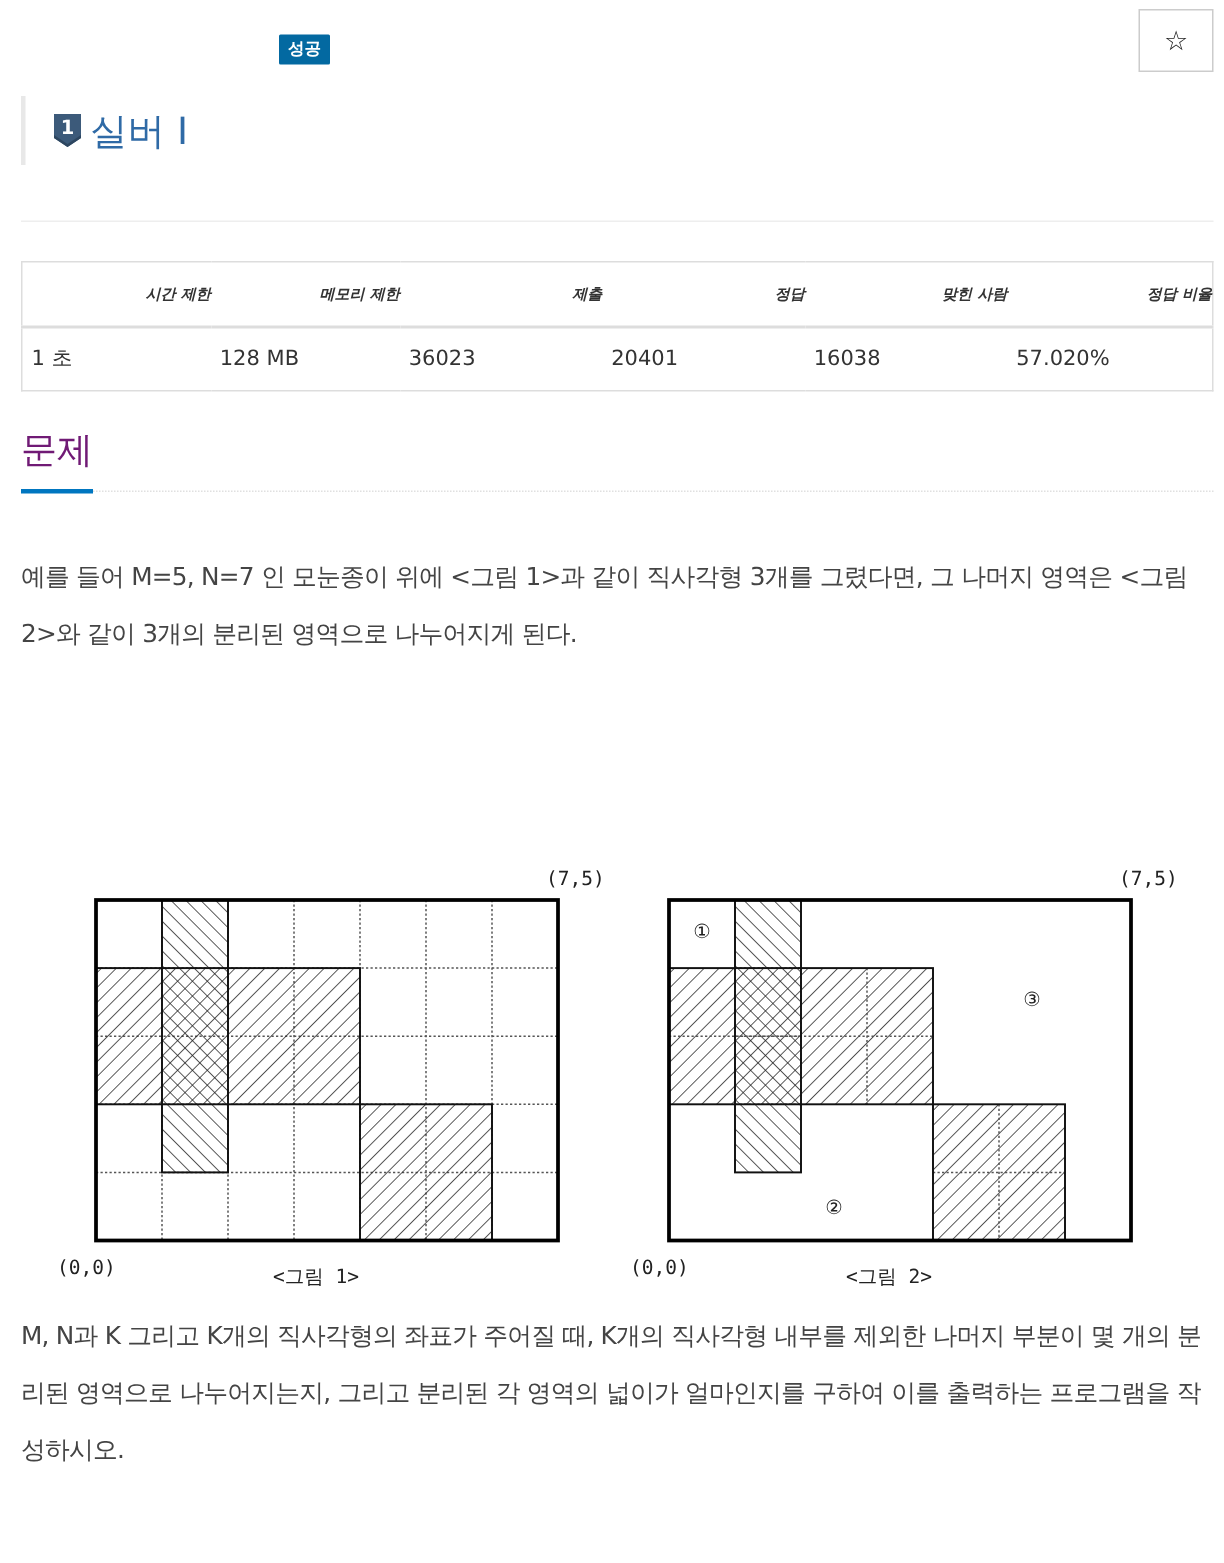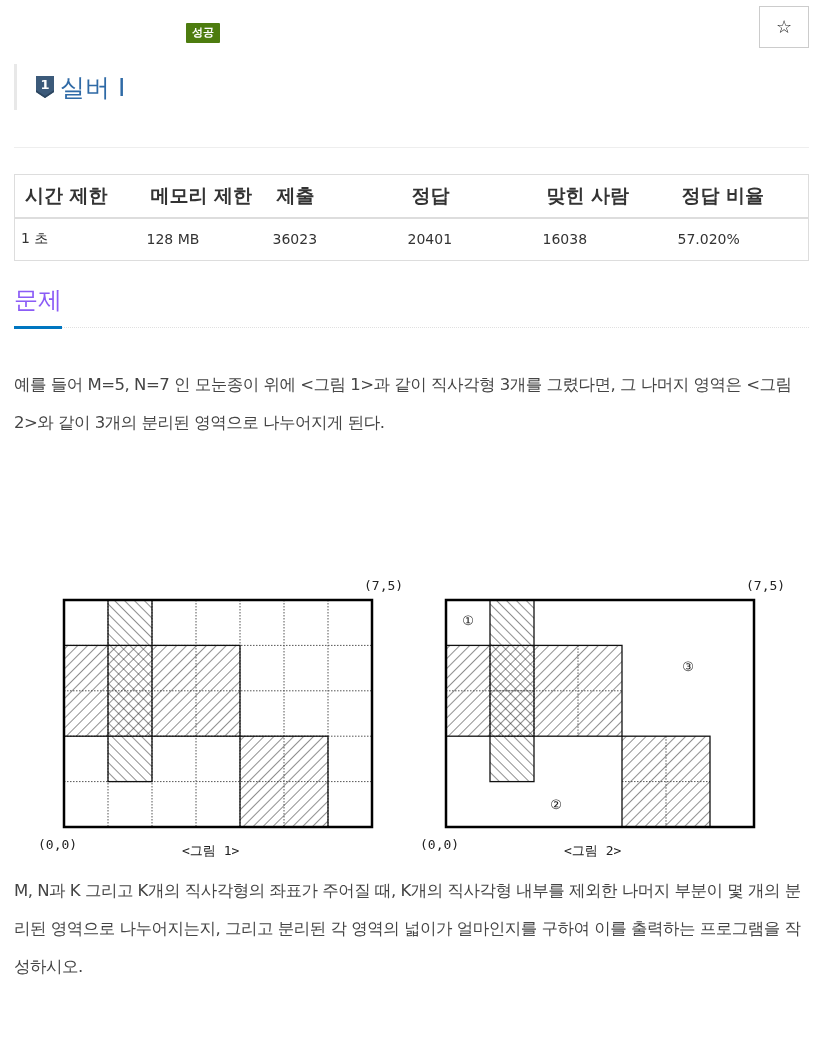--- a/index.html
+++ b/index.html
@@ -11,21 +11,21 @@
       position: relative;
     }
     .page { position: absolute; left: 14px; top: 0; width: 795px; }
     .title-row { position: relative; height: 60px; }
     .page-title {
       position: absolute; left: 0; top: 4px;
       font-size: 33px; color: #555a61; font-weight: normal; letter-spacing: -1px;
     }
     .badge-success {
       position: absolute; left: 172px; top: 23px;
-      background: #4d7c0f; color: #fff; font-size: 11px; font-weight: bold;
+      background: #0369a1; color: #fff; font-size: 11px; font-weight: bold;
       padding: 4px 6px; border-radius: 1px; line-height: 12px;
     }
     .star-button {
       position: absolute; right: 0; top: 6px;
       width: 50px; height: 42px; border: 1px solid #cccccc; background: #fff;
       display: flex; align-items: center; justify-content: center;
       font-size: 18px; color: #222;
     }
     .tier-block {
       position: absolute; left: 0; top: 64px; height: 46px;
@@ -36,29 +36,30 @@
     .tier-label { font-size: 25px; color: #2f6aa6; }
     .hr-top {
       position: absolute; left: 0; top: 147px; width: 795px; height: 1px; background: #eeeeee;
     }
     table.info {
       position: absolute; left: 0; top: 174px; width: 795px;
       border-collapse: collapse; border: 1px solid #dddddd;
       font-size: 14px;
     }
     table.info th {
-      text-align: left; font-weight: bold; color: #333;
+      text-align: right; font-weight: bold; color: #333;
       height: 43px; padding-left: 10px; border-bottom: 2px solid #dddddd;
-      font-size: 19px;
+      font-size: 10px;
+      font-style: italic;
     }
     table.info td {
       height: 43px; padding-left: 6px; color: #333; font-size: 14px;
     }
     .section-head { position: absolute; left: 0; top: 284px; width: 795px; }
-    .section-title { font-size: 24px; color: #8b5cf6; font-weight: normal; }
+    .section-title { font-size: 24px; color: #701a75; font-weight: normal; }
     .section-underline {
       position: relative; margin-top: 10px; height: 3px; width: 795px;
     }
     .section-underline .bar {
       position: absolute; left: 0; top: 0; width: 48px; height: 3px; background: #0076c0;
     }
     .section-underline .dots {
       position: absolute; left: 48px; top: 1px; right: 0; height: 0;
       border-top: 1px dotted #e0e0e0;
     }

